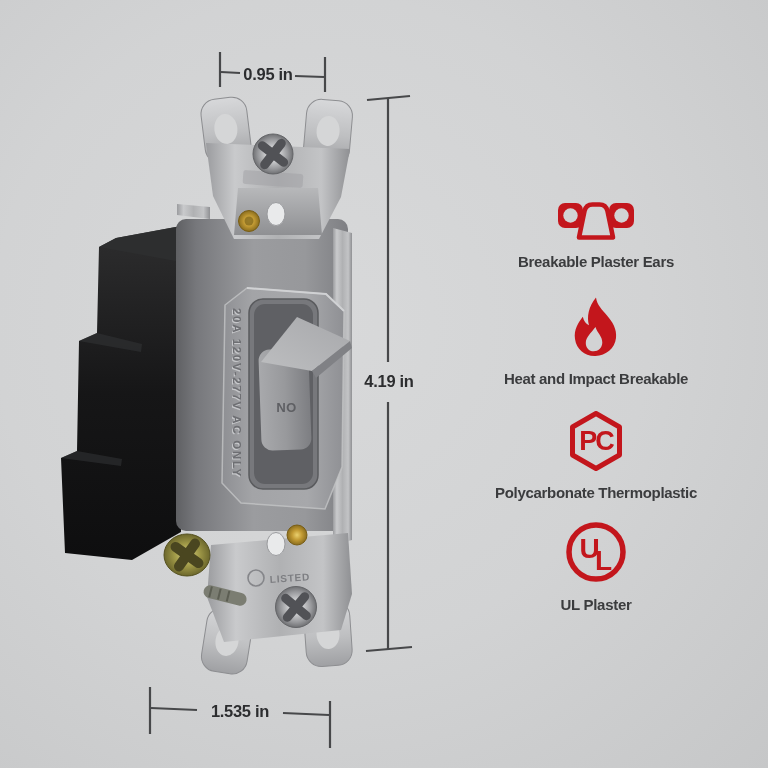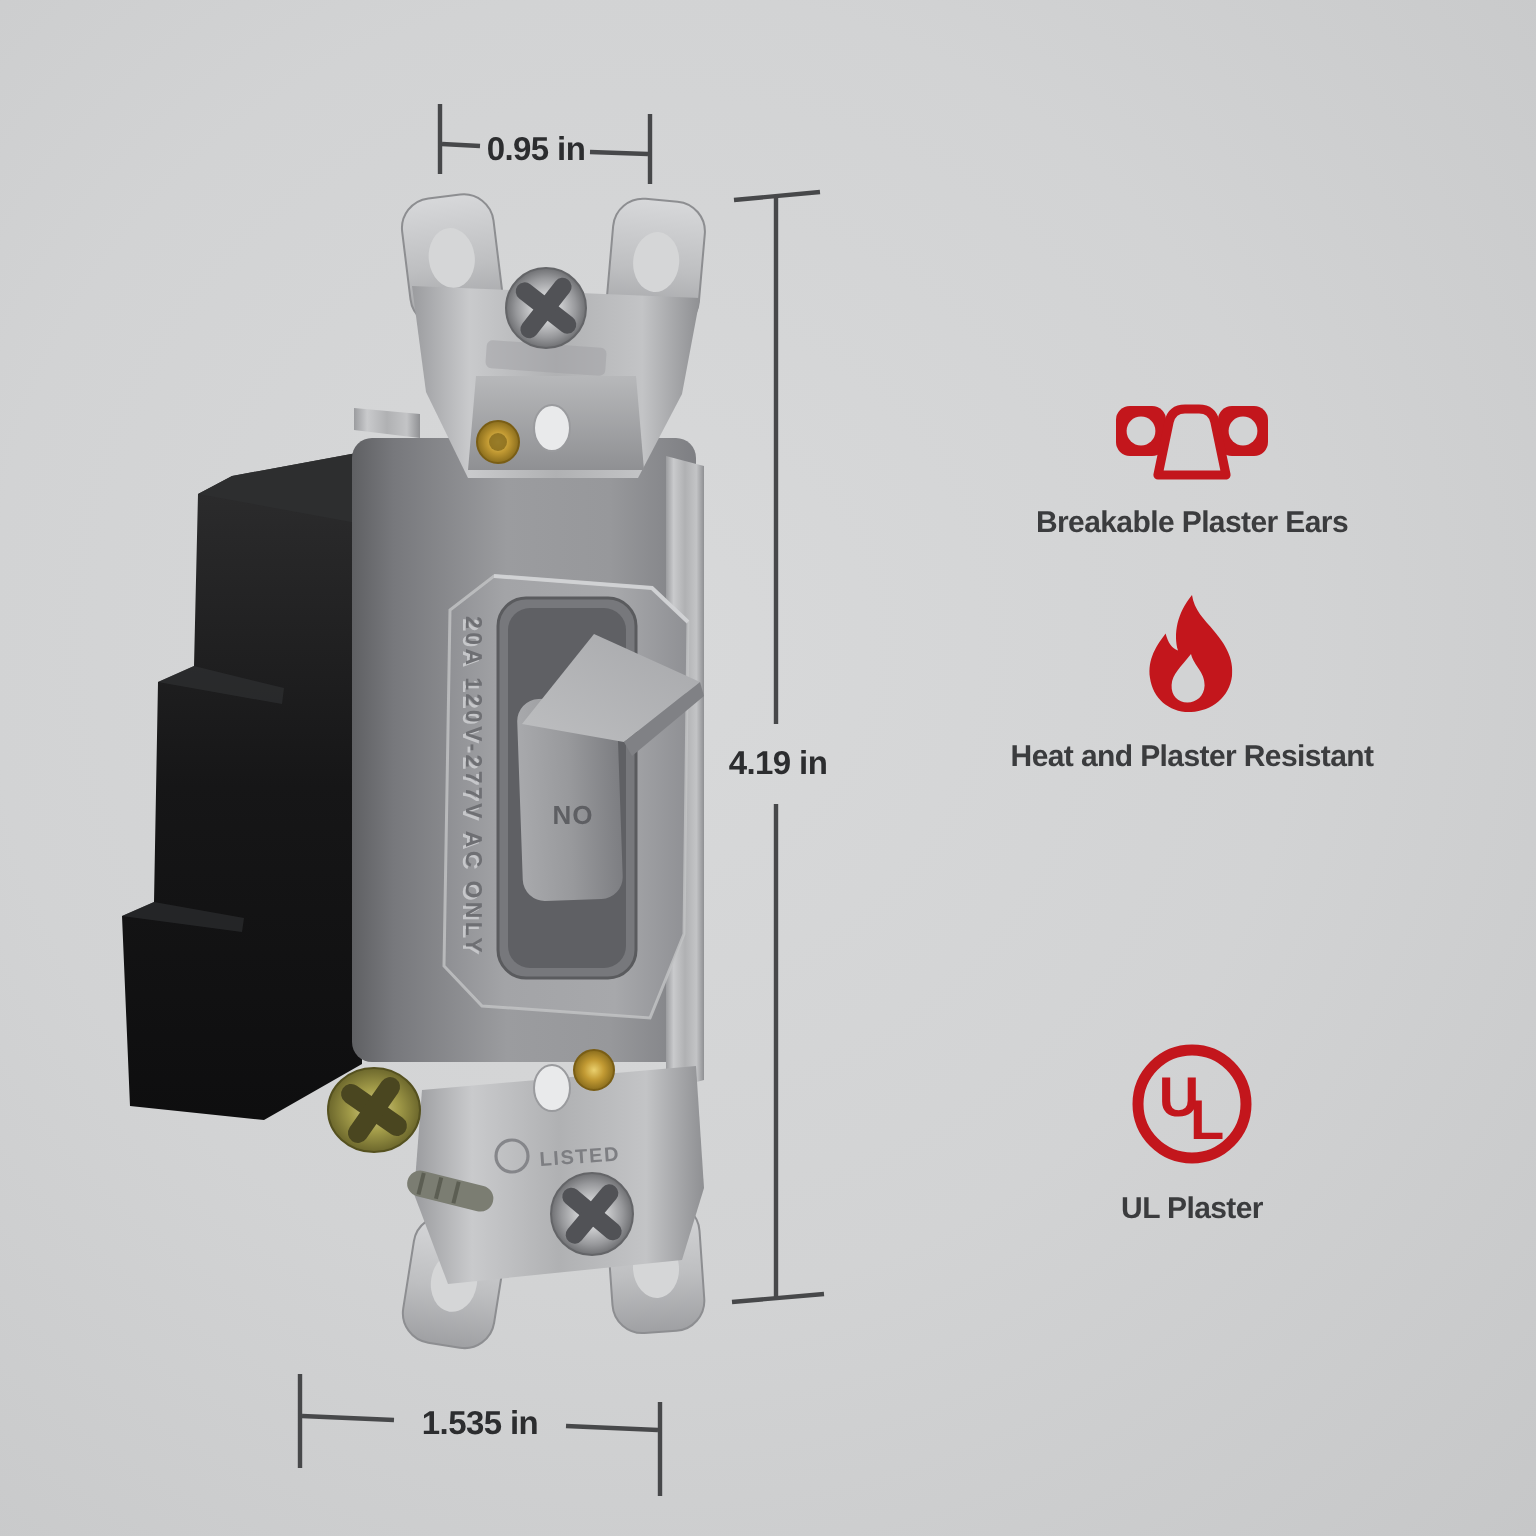--- a/index.html
+++ b/index.html
@@ -223,23 +223,30 @@
         <path d="M22,37.5 L27.5,11 Q29,4.5 35.5,4.5 L42.5,4.5 Q49,4.5 50.5,11 L56,37.5 Z" fill="none" stroke-width="4.6" stroke-linejoin="round" stroke="#c3161c"></path>
       </svg>
       <div class="feature-label">Breakable Plaster Ears</div>
     </div>
 
     <div class="feature" style="top:281px">
       <svg class="icon-box" width="46" height="60" viewBox="0 0 46 60">
         <path d="M23,0.5 C24,8 29,12.5 34,18.5 C39.5,25 44,32 43,41 C41.8,51.5 33,58.5 22.5,59 C12,59.5 3.5,52.5 2,42 C0.6,32.5 5.5,25.5 9.8,19.8 C11,24.5 13,27.2 16,28.3 C13.6,20 15.5,9.5 23,0.5 Z" fill="#c3161c"></path>
         <path d="M22.5,30 C24,36 29.5,39 29.3,45.8 C29.1,51 25.3,54.3 20.7,54.3 C16,54.3 12.5,50.7 12.8,45.5 C13.1,40 17.5,36.5 22.5,30 Z" fill="#d2d3d4"></path>
       </svg>
-      <div class="feature-label">Heat and Plaster Resistant</div>
-    </div>
-
+      <div class="feature-label">Heat and Impact Breakable</div>
+    </div>
+
+    <div class="feature" style="top:395px">
+      <svg class="icon-box" width="54" height="60" viewBox="0 0 54 60">
+        <path d="M27,2.5 L50.5,16 L50.5,44 L27,57.5 L3.5,44 L3.5,16 Z" fill="none" stroke-width="5" stroke-linejoin="round" stroke="#c3161c"></path>
+        <text class="pc-text" x="27" y="39" text-anchor="middle" fill="#c3161c">PC</text>
+      </svg>
+      <div class="feature-label">Polycarbonate Thermoplastic</div>
+    </div>
 
     <div class="feature" style="top:505px">
       <svg class="icon-box" width="62" height="62" viewBox="0 0 62 62">
         <circle cx="31" cy="31" r="27" fill="none" stroke-width="5.5" stroke="#c3161c"></circle>
         <text class="ul-text" x="24.5" y="37" text-anchor="middle" fill="#c3161c">U</text>
         <text class="ul-text" x="38.5" y="48.5" text-anchor="middle" fill="#c3161c">L</text>
       </svg>
       <div class="feature-label">UL Plaster</div>
     </div>
 

